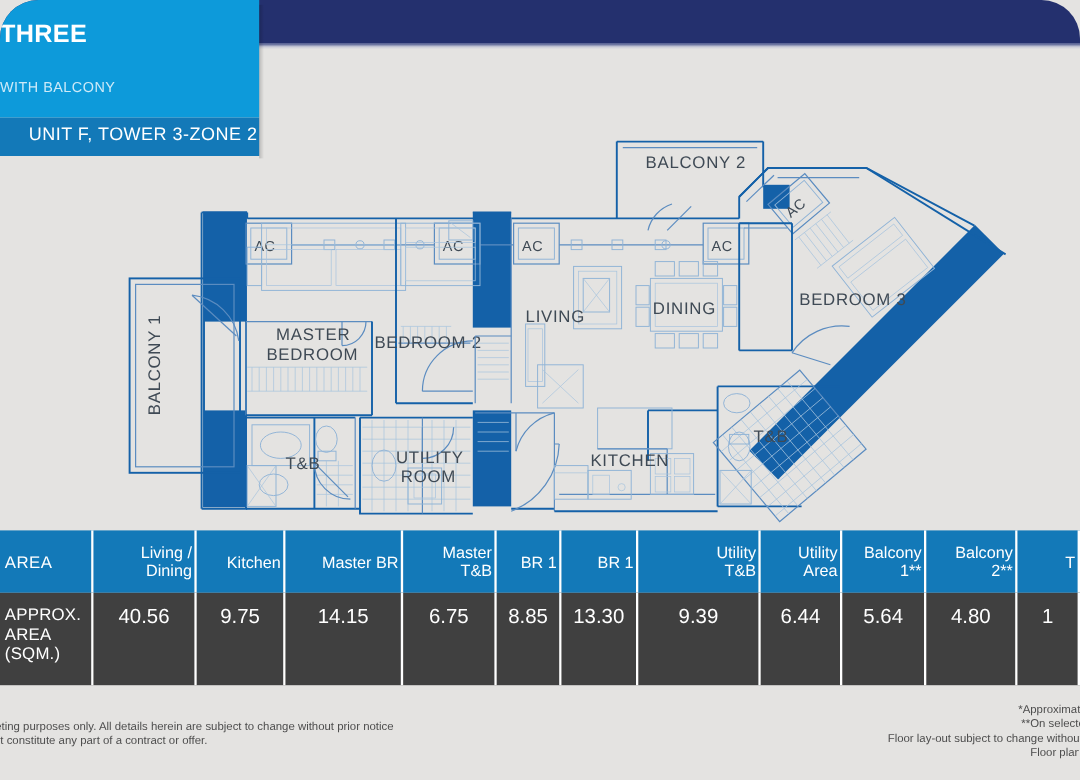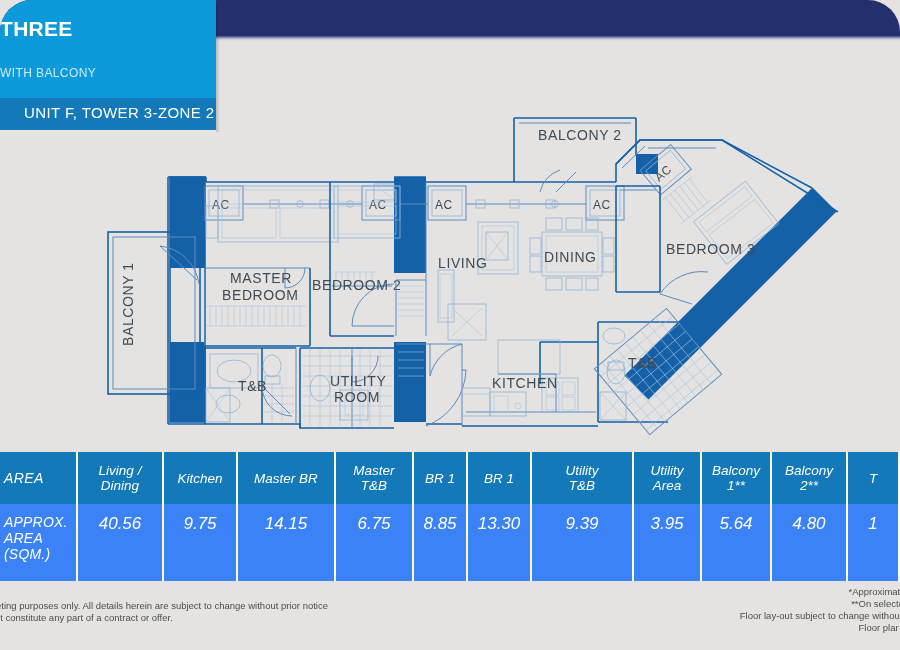--- a/index.html
+++ b/index.html
@@ -26,29 +26,29 @@
   .bn-l1{position:absolute;left:56px;top:18px;}
   .bn-l2{position:absolute;left:56px;top:40px;}
   .bn-l3{position:absolute;left:56px;top:66px;color:#cdeaf8;font-size:12px;letter-spacing:.4px;}
   .bn-l4{position:absolute;left:56px;top:104px;color:#ffffff;font-size:15px;letter-spacing:.4px;margin-left:24px;}
 
   
   .plan{position:absolute;left:0;top:36px;width:900px;height:410px;}
   .plan svg{display:block;}
 
   
-  .table-wrap{position:absolute;left:0;top:452px;width:744px;height:119px;font-style:italic;}
+  .table-wrap{position:absolute;left:0;top:442px;width:744px;height:119px;}
   .tbl{border-collapse:separate;border-spacing:0;width:900px;table-layout:fixed;}
   .tbl th,.tbl td{
      border-right:2px solid #ffffff;
      color:#ffffff;text-align:center;vertical-align:middle;
      padding:0 2px;
   }
-  .tbl th{background:#1379b8;height:52px;font-size:13.5px;font-weight:normal;line-height:15px;}
-  .tbl td{background:#3b82f6;height:67px;font-size:17px;font-weight:normal;vertical-align:top;padding-top:10px;}
+  .tbl th{background:#1379b8;height:52px;font-size:13.5px;font-weight:normal;line-height:15px;text-align:right;}
+  .tbl td{background:#404040;height:67px;font-size:17px;font-weight:normal;vertical-align:top;padding-top:10px;}
   .tbl th.lbl,.tbl td.lbl{text-align:left;padding-left:4px;}
   .tbl th.lbl{font-size:14px;letter-spacing:.4px;}
   .tbl td.lbl{font-size:14px;line-height:16px;letter-spacing:.2px;}
 
   
   .fn-left{position:absolute;left:-42px;top:600px;width:400px;color:#4d4d4d;
       font-size:9.5px;line-height:12px;text-align:left;}
   .fn-right{position:absolute;right:-52px;top:586px;width:520px;color:#4d4d4d;
       font-size:9.5px;line-height:12px;text-align:right;}
 </style>
@@ -456,21 +456,21 @@
             <span>APPROX.</span><br>
             <span>AREA (SQM.)</span>
           </td>
           <td>40.56</td>
           <td>9.75</td>
           <td>14.15</td>
           <td>6.75</td>
           <td>8.85</td>
           <td>13.30</td>
           <td>9.39</td>
-          <td>3.95</td>
+          <td>6.44</td>
           <td>5.64</td>
           <td>4.80</td>
           <td>1</td>
         </tr>
       </tbody>
     </table>
   </div>
 
   <div class="fn-left">
     <div>For marketing purposes only. All details herein are subject to change without prior notice</div>

